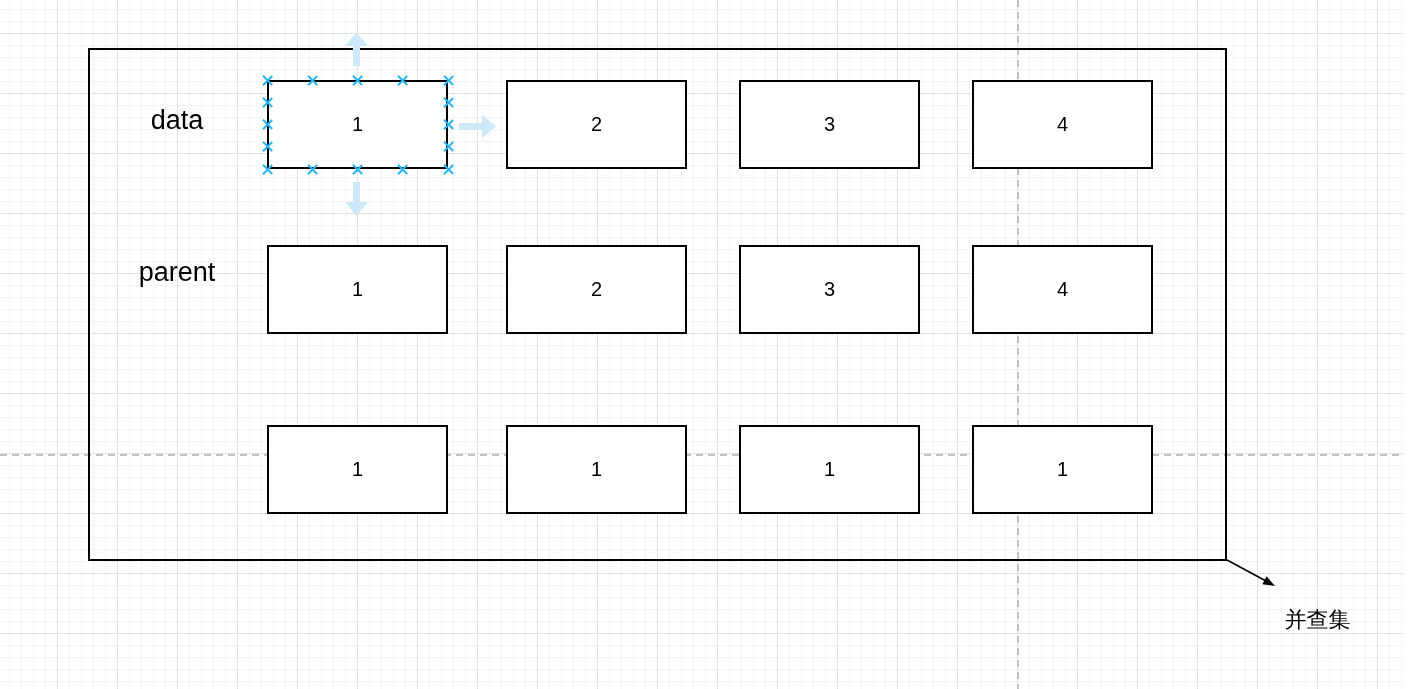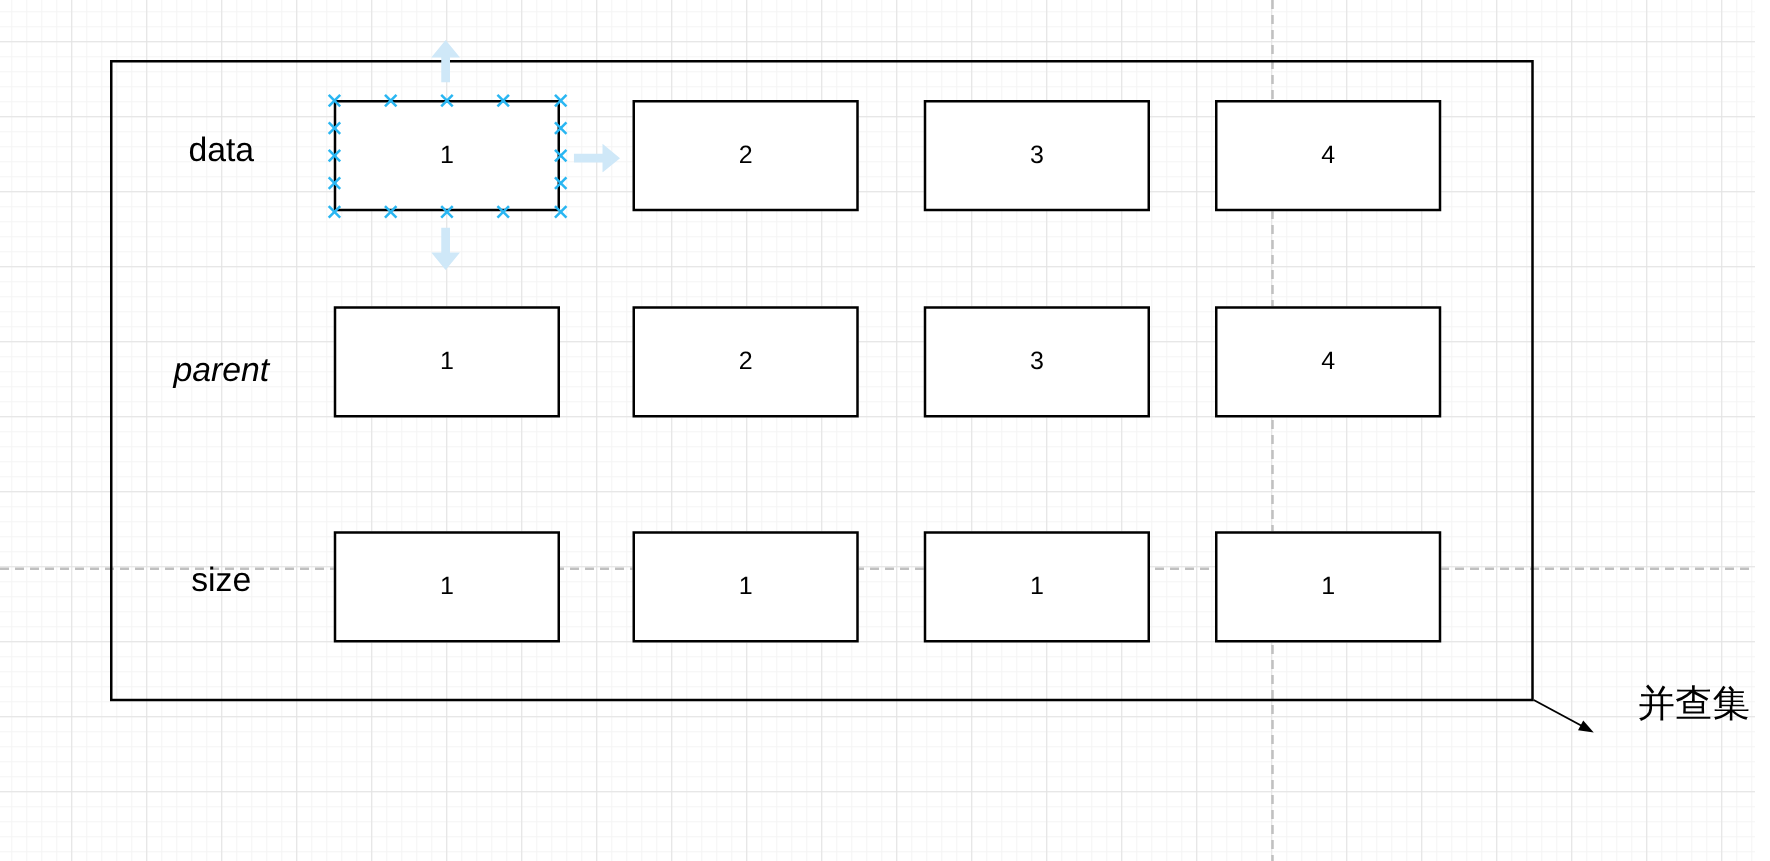--- a/index.html
+++ b/index.html
@@ -37,55 +37,54 @@
   }
   
   .c1{left:267px;} .c2{left:506px;} .c3{left:739px;} .c4{left:972px;}
   
   .r1{top:80px;} .r2{top:245px;} .r3{top:425px;}
 
   .row-label{
     position:absolute; left:97px; width:160px; height:32px; line-height:32px;
     text-align:center; font-size:27px; z-index:3;
   }
-  .lbl-data{top:104px;} .lbl-parent{top:280px;font-style:italic;} .lbl-size{top:448px;}
+  .lbl-data{top:104px;} .lbl-parent{top:256px;} .lbl-size{top:448px;}
 
   
   .adorner{position:absolute; left:267px; top:80px; width:181px; height:89px; z-index:4;}
   .cp{position:absolute; width:11px; height:11px; transform:translate(-50%,-50%);}
   .cp::before,.cp::after{content:""; position:absolute; left:50%; top:50%;
     width:1.8px; height:13px; background:#29b6f2;}
   .cp::before{transform:translate(-50%,-50%) rotate(45deg);}
   .cp::after{transform:translate(-50%,-50%) rotate(-45deg);}
 
   .dir-arrow{position:absolute; z-index:4;}
   .dir-arrow polygon{fill:#cfe8f8;}
 
   .edge-arrow{position:absolute; left:1222px; top:554px; z-index:4;}
   .edge-arrow line{stroke:#000; stroke-width:1.5px;}
   .edge-arrow polygon{fill:#000;}
 
   .annotation{
-    position:absolute; left:1235px; top:548px; width:165px; z-index:4;
-    text-align:right; font-size:30px; line-height:31px;
+    position:absolute; left:1235px; top:604px; width:165px; z-index:4;
+    text-align:center; font-size:22px; line-height:31px;
   }
 </style>
 </head>
 <body>
 
 <div class="canvas">
 
   <div class="guide guide-v"></div>
   <div class="guide guide-h"></div>
 
   <div class="container-rect"></div>
 
   <div class="row-label lbl-data">data</div>
   <div class="row-label lbl-parent">parent</div>
-  <div class="row-label lbl-size">size</div>
 
   <div class="box r1 c1">
     <span>1</span>
     </div>
   <div class="box r1 c2">
     <span>2</span>
     </div>
   <div class="box r1 c3">
     <span>3</span>
     </div>

